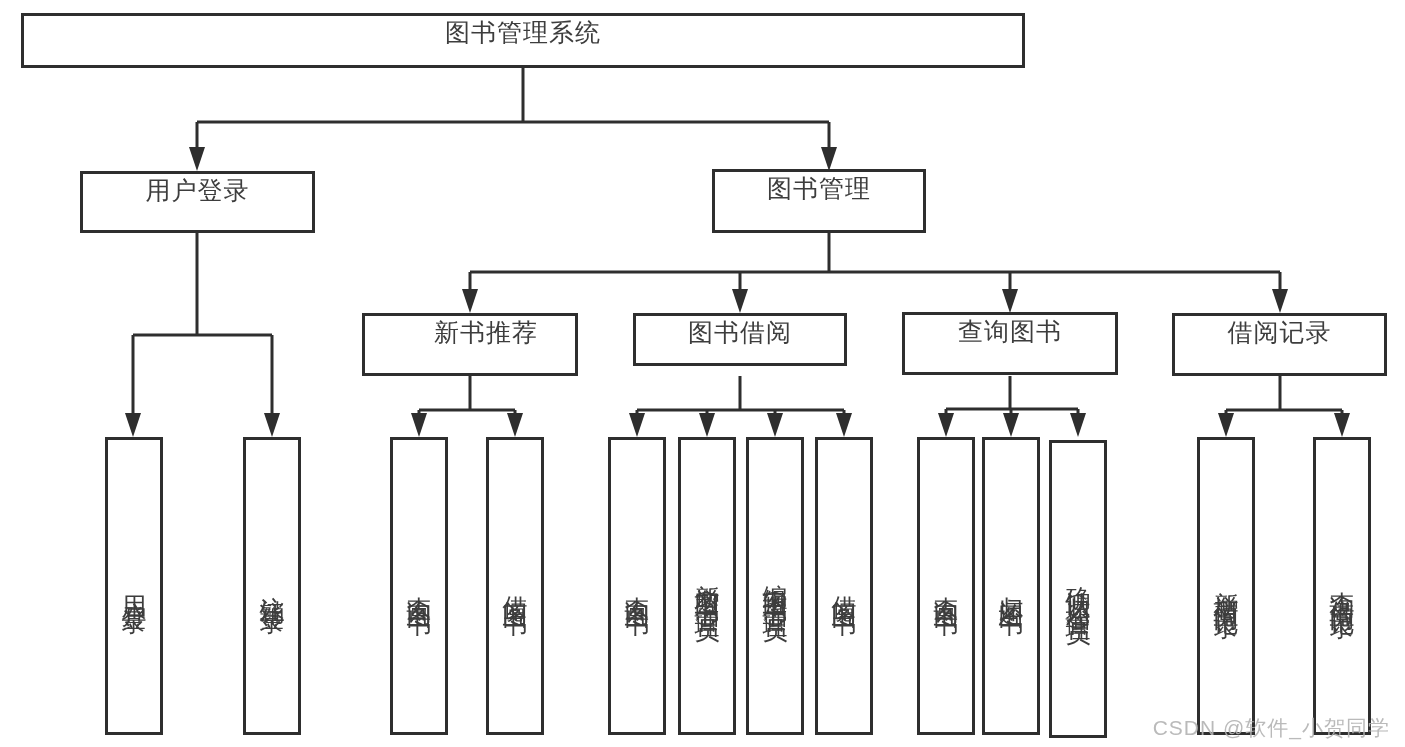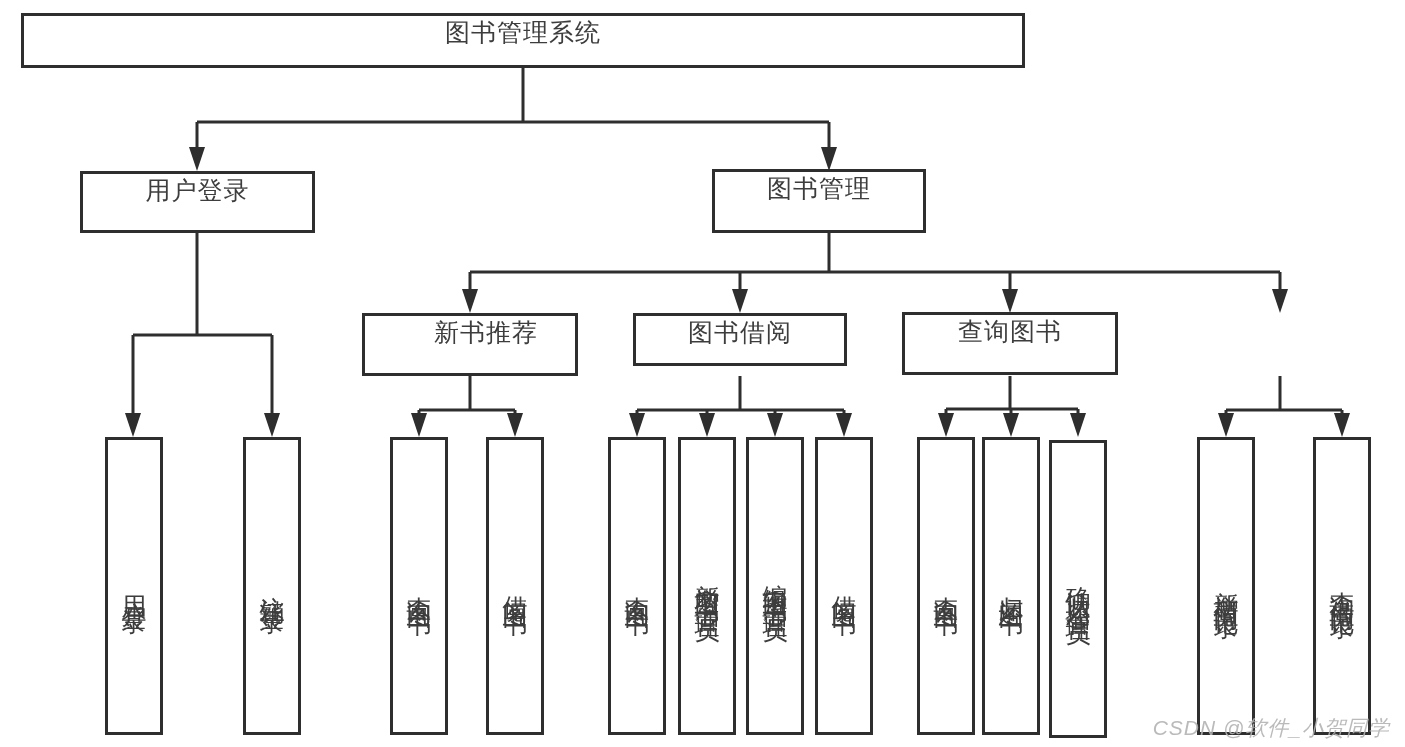--- a/index.html
+++ b/index.html
@@ -58,21 +58,20 @@
   }
   .watermark {
     position: absolute;
     top: 714px;
     right: 15px;
     font-size: 21px;
     color: rgba(178, 178, 178, 0.9);
     letter-spacing: 1px;
     z-index: 3;
     white-space: nowrap;
-    font-style: italic;
   }
 </style>
 </head>
 <body>
 
 <div class="canvas">
 
   <svg class="connectors" width="1405" height="747" viewBox="0 0 1405 747">
     <g stroke="#2e2e2e" stroke-width="3" fill="none">
       <path d="M523 68 V122 M197 122 H829 M197 122 V150 M829 122 V150"></path>
@@ -119,20 +118,23 @@
 
   <div class="box" style="left:362px; top:313px; width:216px; height:63px;padding-left:32px;">
     <span>新书推荐</span>
   </div>
   <div class="box" style="left:633px; top:313px; width:214px; height:53px;">
     <span>图书借阅</span>
   </div>
   <div class="box" style="left:902px; top:312px; width:216px; height:63px;">
     <span>查询图书</span>
   </div>
+  <div class="box" style="left:1172px; top:313px; width:215px; height:63px;">
+    <span>借阅记录</span>
+  </div>
 
   <div class="vbox" style="left:105px;">
     <span>用户登录</span>
   </div>
   <div class="vbox" style="left:243px;">
     <span>注销登录</span>
   </div>
 
   <div class="vbox" style="left:390px;">
     <span>查询图书</span>

